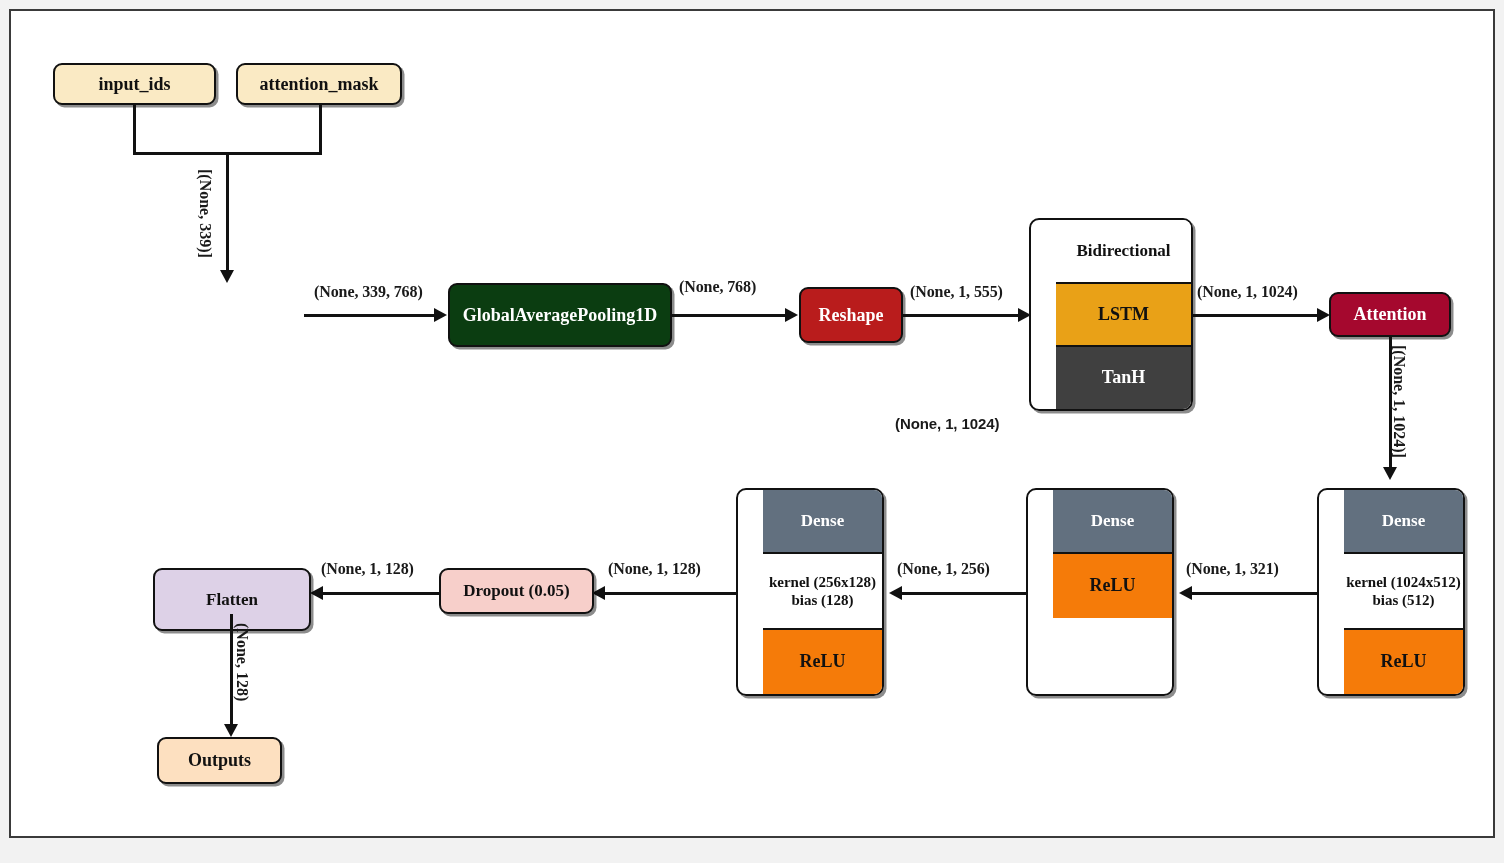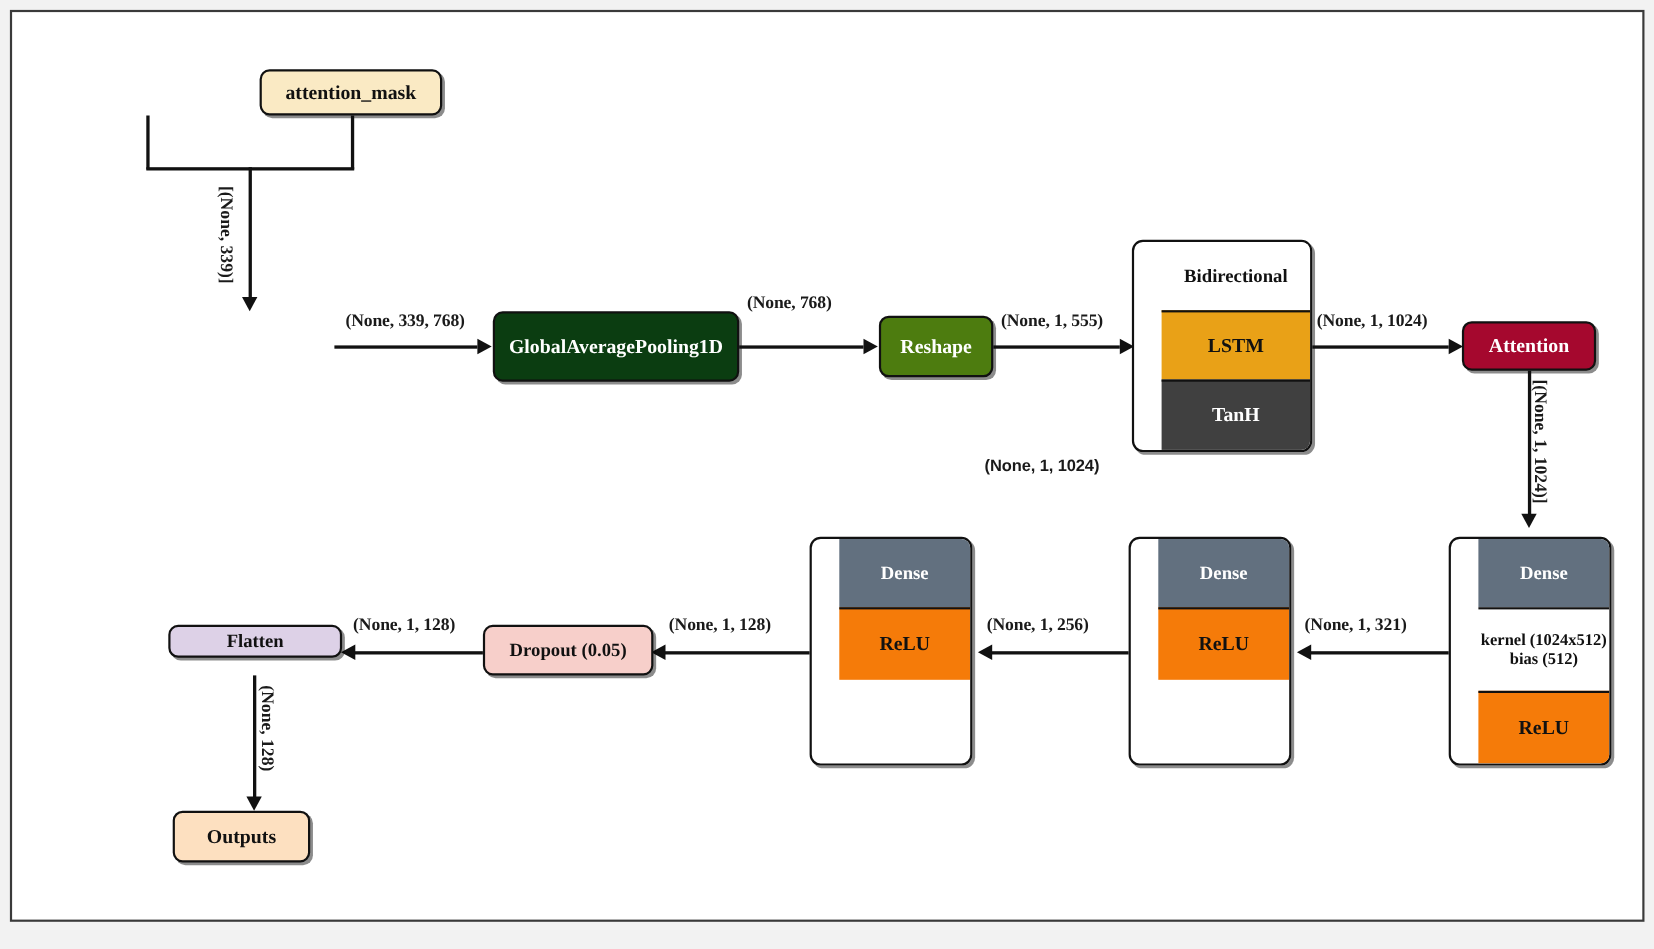--- a/index.html
+++ b/index.html
@@ -116,20 +116,23 @@
     border-right: 7.5px solid transparent;
     border-top: 13px solid #111111;
   }
 </style>
 </head>
 <body>
 
 <div id="canvas">
   <div id="frame">
 
+    <div class="node plain" style="left:42px; top:52px; width:163px; height:42px; background:#faeac4; color:#111111; font-size:18px;">
+      <span>input_ids</span>
+    </div>
 
     <div class="node plain" style="left:225px; top:52px; width:166px; height:42px; background:#faeac4; color:#111111; font-size:18px;">
       <span>attention_mask</span>
     </div>
 
     <div class="vline" style="left:122px; top:94px; height:49px;"></div>
     <div class="vline" style="left:308px; top:94px; height:49px;"></div>
     <div class="hline" style="left:122px; top:141px; width:189px;"></div>
     <div class="vline" style="left:215px; top:141px; height:122px;"></div>
     <div class="arrow-d" style="left:209px; top:259px;"></div>
@@ -139,23 +142,23 @@
     <div class="hline" style="left:293px; top:303px; width:130px;"></div>
     <div class="arrow-r" style="left:423px; top:297px;"></div>
     <div class="elabel" style="left:303px; top:272px;">(None, 339, 768)</div>
 
     <div class="node" style="left:437px; top:272px; width:224px; height:64px; background:#0B3D11; color:#ffffff; font-size:18px;">
       <span>GlobalAveragePooling1D</span>
     </div>
 
     <div class="hline" style="left:661px; top:303px; width:113px;"></div>
     <div class="arrow-r" style="left:774px; top:297px;"></div>
-    <div class="elabel" style="left:668px; top:256px;text-align:right;">(None, 768)</div>
-
-    <div class="node" style="left:788px; top:276px; width:104px; height:56px; background:#4d7c0f; color:#ffffff; font-size:18px;">
+    <div class="elabel" style="left:668px; top:267px;text-align:right;">(None, 768)</div>
+
+    <div class="node" style="left:788px; top:276px; width:104px; height:56px; background:#b91c1c; color:#ffffff; font-size:18px;">
       <span>Reshape</span>
     </div>
 
     <div class="hline" style="left:892px; top:303px; width:115px;"></div>
     <div class="arrow-r" style="left:1007px; top:297px;"></div>
     <div class="elabel" style="left:899px; top:272px;">(None, 1, 555)</div>
 
     <div class="stack" style="left:1018px; top:207px; width:164px; height:193px;">
       <div class="band" style="flex:1 1 0; background:#ffffff; color:#111111; font-size:17px; font-weight:bold;">
         <span>Bidirectional</span>
@@ -209,38 +212,42 @@
     </div>
 
     <div class="hline" style="left:885px; top:581px; width:130px;"></div>
     <div class="arrow-l" style="left:878px; top:575px;"></div>
     <div class="elabel" style="left:886px; top:549px;">(None, 1, 256)</div>
 
     <div class="stack" style="left:725px; top:477px; width:148px; height:208px;">
       <div class="band" style="flex:0 0 62px; background:#62707F; color:#ffffff; font-size:17px; font-weight:bold;">
         <span>Dense</span>
       </div>
+      <div class="band" style="flex:1 1 0; background:#ffffff; color:#111111; font-size:15px; font-weight:bold; flex-direction:column;">
+        <span>kernel (256x128)</span>
+        <span>bias (128)</span>
+      </div>
       <div class="band" style="flex:0 0 66px; background:#F57B09; color:#111111; font-size:18px; font-weight:bold;">
         <span>ReLU</span>
       </div>
     </div>
 
     <div class="hline" style="left:588px; top:581px; width:137px;"></div>
     <div class="arrow-l" style="left:581px; top:575px;"></div>
     <div class="elabel" style="left:597px; top:549px;">(None, 1, 128)</div>
 
     <div class="node plain" style="left:428px; top:557px; width:155px; height:46px; background:#F7CFCA; color:#111111; font-size:17px;">
       <span>Dropout (0.05)</span>
     </div>
 
     <div class="hline" style="left:306px; top:581px; width:122px;"></div>
     <div class="arrow-l" style="left:299px; top:575px;"></div>
     <div class="elabel" style="left:310px; top:549px;">(None, 1, 128)</div>
 
-    <div class="node plain" style="left:142px; top:557px; width:158px; height:30px; background:#DDD1E7; color:#111111; font-size:17px;">
+    <div class="node plain" style="left:142px; top:557px; width:158px; height:63px; background:#DDD1E7; color:#111111; font-size:17px;">
       <span>Flatten</span>
     </div>
 
     <div class="vline" style="left:219px; top:603px; height:112px;"></div>
     <div class="arrow-d" style="left:213px; top:713px;"></div>
     <div class="vlabel" style="left:240px; top:612px;">(None, 128)</div>
 
     <div class="node plain" style="left:146px; top:726px; width:125px; height:47px; background:#FDE0C0; color:#111111; font-size:18px;">
       <span>Outputs</span>
     </div>

